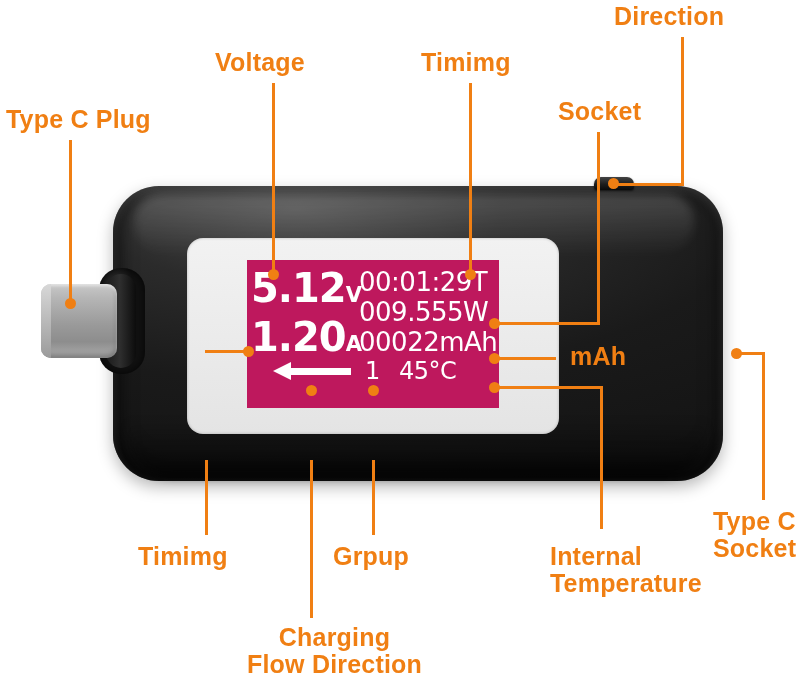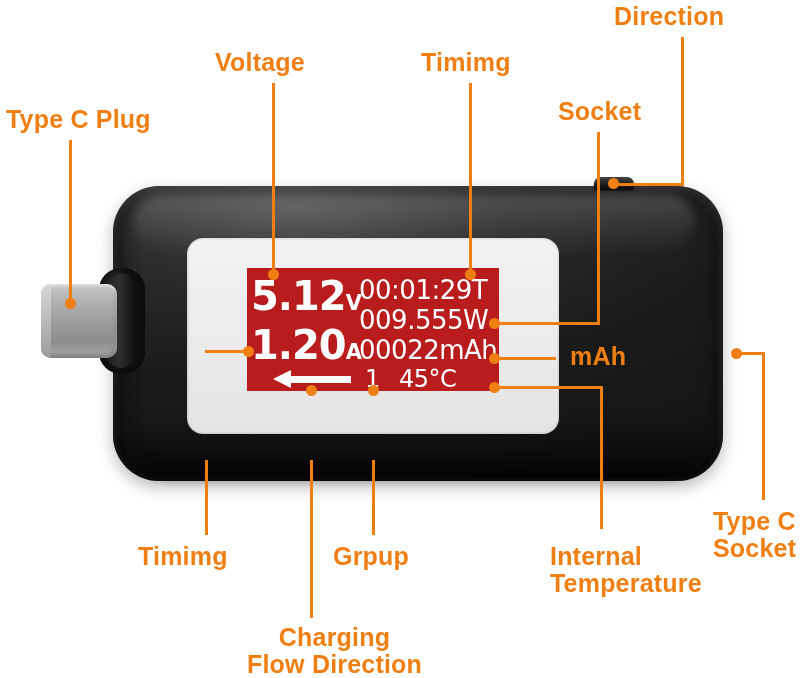--- a/index.html
+++ b/index.html
@@ -66,22 +66,22 @@
   }
 
   
   .lcd-bezel{
     position:absolute;left:187px;top:238px;width:372px;height:196px;
     border-radius:16px;
     background:linear-gradient(180deg,#f2f2f2,#e4e4e4);
     box-shadow:inset 0 0 3px rgba(0,0,0,.25);
   }
   .lcd-screen{
-    position:absolute;left:247px;top:268px;width:252px;height:123px;
-    background:#b91c1c;
+    position:absolute;left:247px;top:260px;width:252px;height:148px;
+    background:#be185d;
     overflow:hidden;
   }
   .lcd-col-left{position:absolute;left:4px;top:0;width:106px;height:128px;}
   .lcd-col-right{position:absolute;left:112px;top:0;width:140px;height:128px;}
 
   .lcd-num{
     color:#ffffff;font-family:"DejaVu Sans",sans-serif;font-weight:700;
     letter-spacing:-1px;line-height:1;
   }
   .row-v{position:absolute;left:0;top:8px;font-size:40px;}

